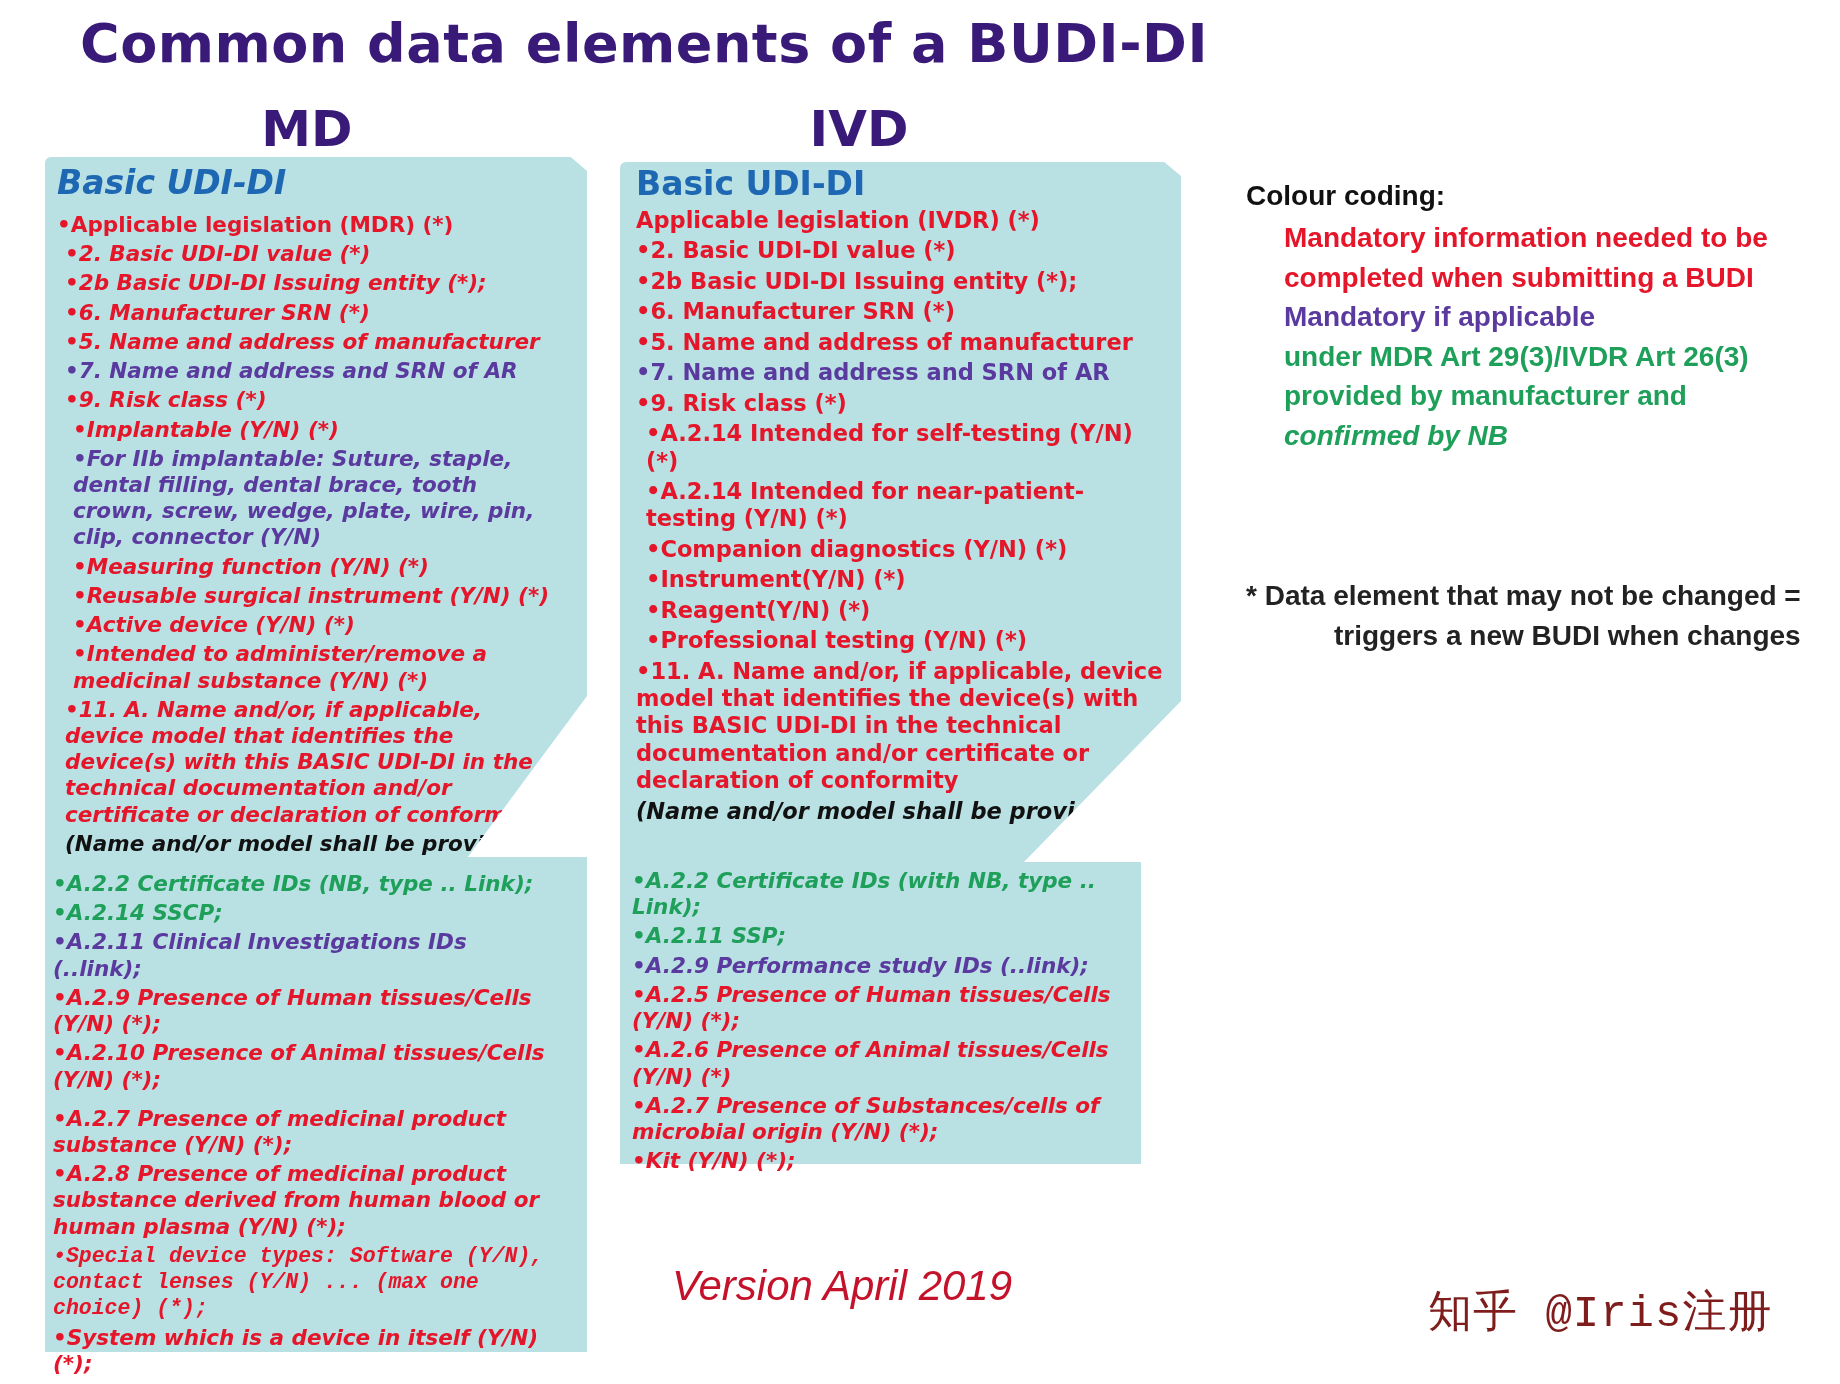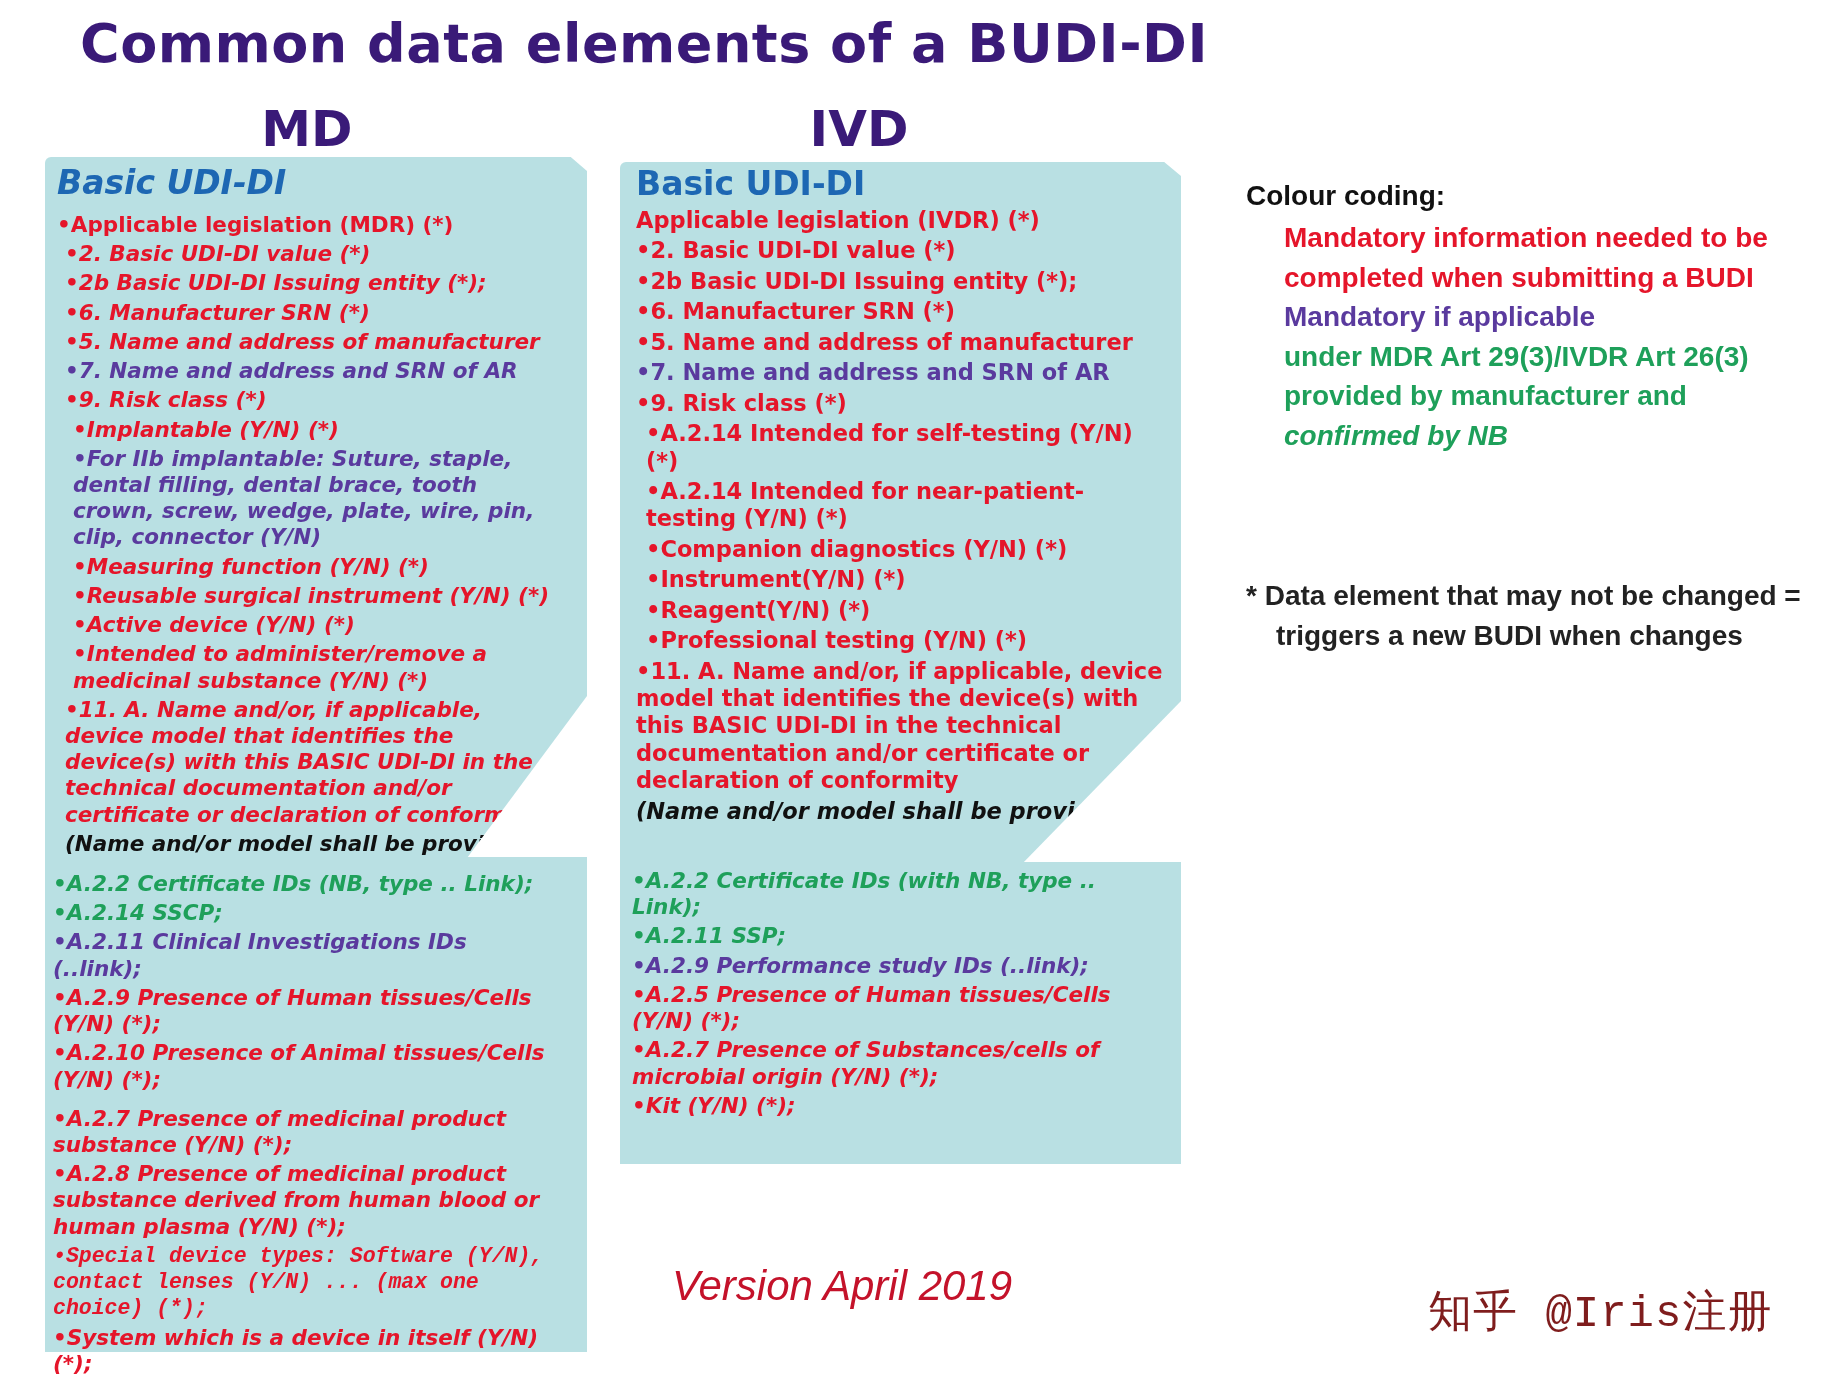--- a/index.html
+++ b/index.html
@@ -29,21 +29,21 @@
   .ivd .item { font-size:22.5px; }
   .ivd .lower .item { font-style:italic; font-size:21.5px; }
   .red { color:#e5152a; }
   .purple { color:#5a3a9e; }
   .green { color:#1ea05a; }
   .black { color:#111111; font-style:italic; }
   .legend { position:absolute; left:1246px; top:180px; font-family:"Liberation Sans", sans-serif; font-weight:bold; }
   .legend .head { font-size:28px; color:#111; margin:0 0 6px 0; }
   .legend .line { font-size:28px; line-height:39.5px; padding-left:38px; margin:0; }
   .footnote { position:absolute; left:1246px; top:576px; font-family:"Liberation Sans", sans-serif; font-weight:bold; font-size:28px; color:#222; line-height:40px; }
-  .footnote .l2 { padding-left:30px; }
+  .footnote .l2 { padding-left:30px;text-align:right; }
   .version { position:absolute; left:672px; top:1262px; font-family:"Liberation Sans", sans-serif; font-style:italic; font-size:42px; color:#c4122a; }
   .watermark { position:absolute; left:1428px; top:1282px; font-family:Liberation Mono, monospace; font-size:44px; color:#7f1d1d; letter-spacing:1px; }
 </style>
 </head>
 <body>
 
 <div class="title">Common data elements of a BUDI-DI</div>
 <div class="col-label" style="left:307px;">MD</div>
 <div class="col-label" style="left:859px;">IVD</div>
 
@@ -99,26 +99,27 @@
         <p class="item red" style="padding-left: 10px; width: 520px; margin-bottom: 3px;">•A.2.14 Intended for near-patient-testing (Y/N) (*)</p>
         <p class="item red" style="padding-left: 10px; width: 520px; margin-bottom: 3px;">•Companion diagnostics (Y/N) (*)</p>
         <p class="item red" style="padding-left: 10px; width: 520px; margin-bottom: 3px;">•Instrument(Y/N) (*)</p>
         <p class="item red" style="padding-left: 10px; width: 520px; margin-bottom: 3px;">•Reagent(Y/N) (*)</p>
         <p class="item red" style="padding-left: 10px; width: 520px; margin-bottom: 3px;">•Professional testing (Y/N) (*)</p>
         <p class="item red" style="padding-left: 0px; width: 530px; margin-bottom: 3px;">•11. A. Name and/or, if applicable, device model that identifies the device(s) with this BASIC UDI-DI in the technical documentation and/or certificate or declaration of conformity</p>
         <p class="item black" style="padding-left: 0px; width: 530px; margin-bottom: 3px;">(Name and/or model shall be provided)</p>
       </div>
   </div>
 </div>
-<div class="panel ivd" style="left:620px; top:862px; width:561px; height:302px;">
+<div class="panel ivd" style="left:620px; top:862px; width:521px; height:302px;">
   <div class="lower" id="ivd-lower" style="padding:6px 14px 0 12px;">
       <p class="item green" style="padding-left: 0px; width: 500px; margin-bottom: 3px;">•A.2.2 Certificate IDs (with NB, type .. Link);</p>
       <p class="item green" style="padding-left: 0px; width: 500px; margin-bottom: 3px;">•A.2.11 SSP;</p>
       <p class="item purple" style="padding-left: 0px; width: 500px; margin-bottom: 3px;">•A.2.9 Performance study IDs (..link);</p>
       <p class="item red" style="padding-left: 0px; width: 500px; margin-bottom: 3px;">•A.2.5 Presence of Human tissues/Cells (Y/N) (*);</p>
+      <p class="item red" style="padding-left: 0px; width: 500px; margin-bottom: 3px;">•A.2.6 Presence of Animal tissues/Cells (Y/N) (*)</p>
       <p class="item red" style="padding-left: 0px; width: 500px; margin-bottom: 3px;">•A.2.7 Presence of Substances/cells of microbial origin (Y/N) (*);</p>
       <p class="item red" style="padding-left: 0px; width: 500px; margin-bottom: 3px;">•Kit (Y/N) (*);</p>
     </div>
 </div>
 
 <div class="legend">
   <p class="head">Colour coding:</p>
   <div id="legend-entries">
       <p class="line" style="color: rgb(229, 21, 42);">Mandatory information needed to be</p>
       <p class="line" style="color: rgb(229, 21, 42);">completed when submitting a BUDI</p>

